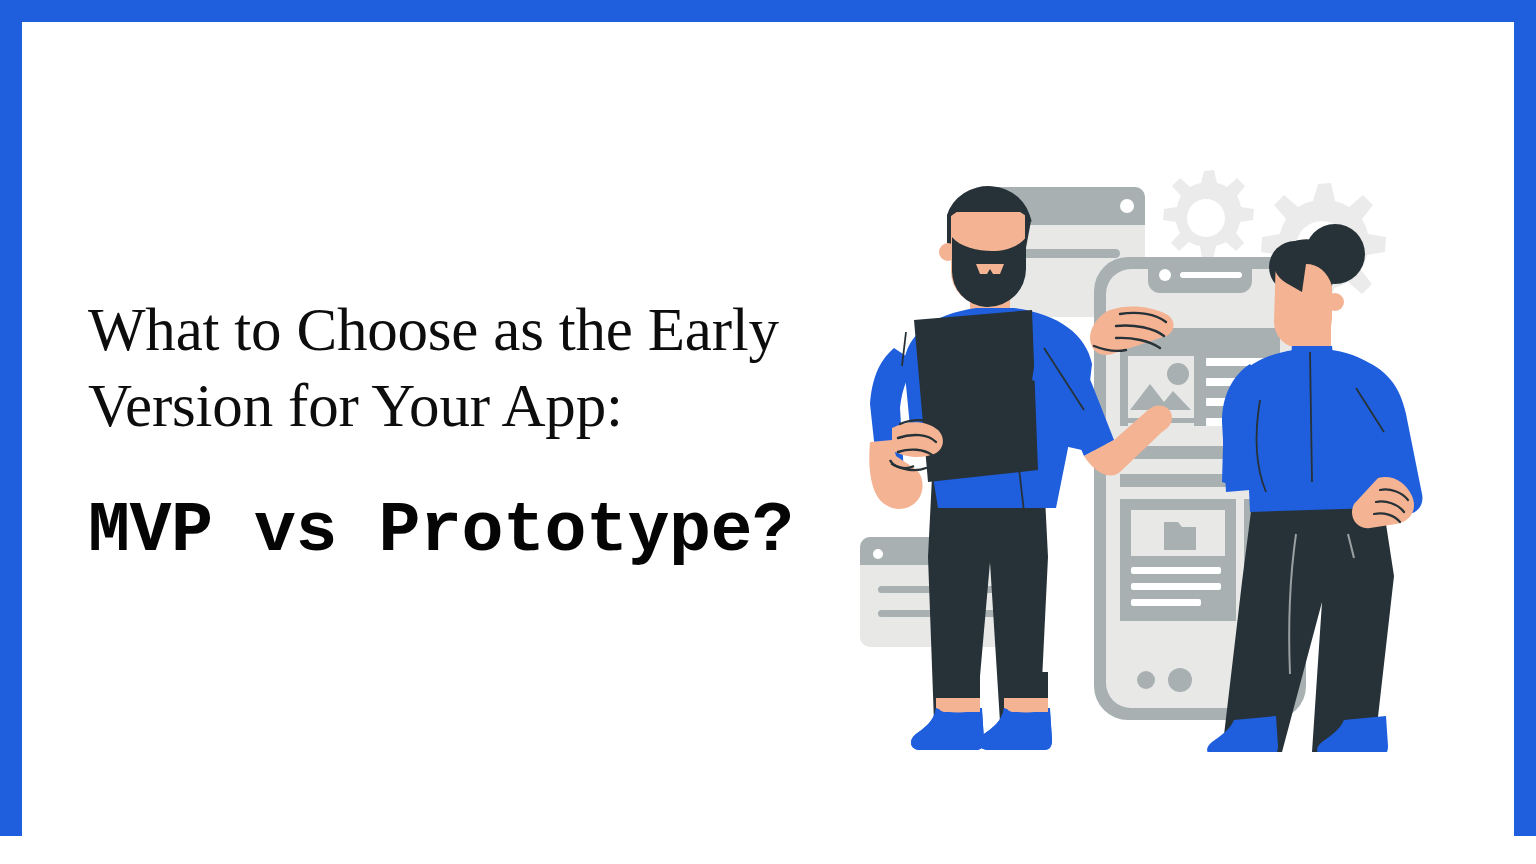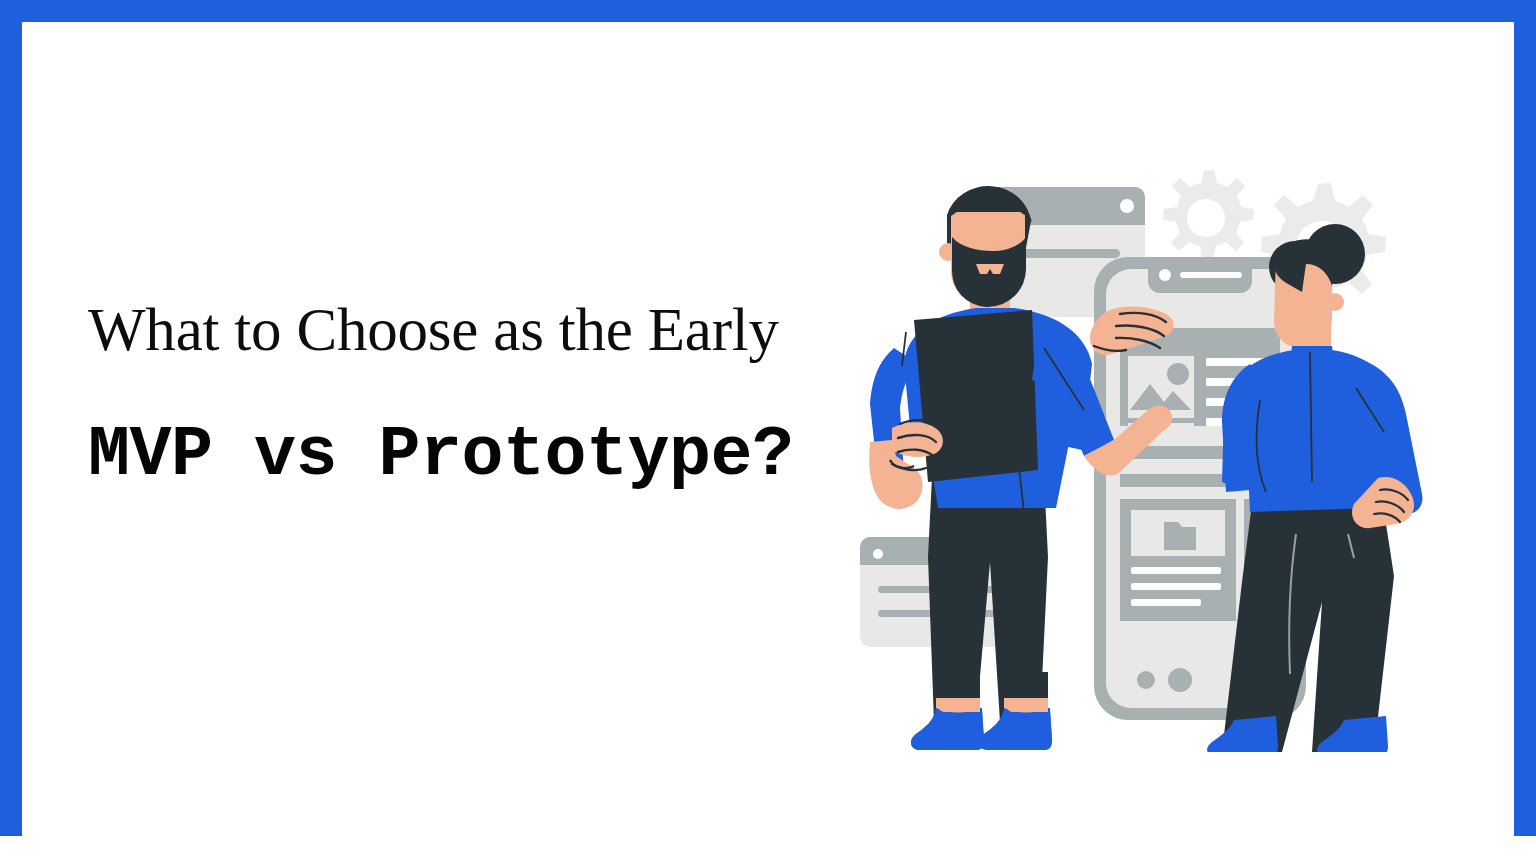--- a/index.html
+++ b/index.html
@@ -62,20 +62,21 @@
   #illustration svg { display: block; width: 100%; height: 100%; }
 </style>
 </head>
 <body>
 
 <div id="canvas">
   <div id="inner">
 
     <div id="headline">
       <div class="line-light">What to Choose as the Early</div>
+      <div class="line-light">Version for Your App:</div>
       <div class="line-bold">MVP vs Prototype?</div>
     </div>
 
     <div id="illustration">
       <svg viewBox="0 0 620 610" xmlns="http://www.w3.org/2000/svg" aria-hidden="true">
 
         <g fill="#EBEBEB">
           <path d="M356 29 l10 -1 3 13 a30 30 0 0 1 10 4 l10 -9 8 8 -8 10 a30 30 0 0 1 4 11 l13 2 -1 11 -13 2 a30 30 0 0 1 -4 11 l8 10 -8 8 -10 -9 a30 30 0 0 1 -10 4 l-3 13 -11 -1 -2 -12 a30 30 0 0 1 -11 -4 l-10 9 -8 -8 9 -10 a30 30 0 0 1 -4 -11 l-13 -2 1 -11 13 -2 a30 30 0 0 1 4 -11 l-9 -10 8 -8 10 9 a30 30 0 0 1 11 -4 z"></path>
           <circle cx="358" cy="76" r="19" fill="#FFFFFF"></circle>
         </g>

